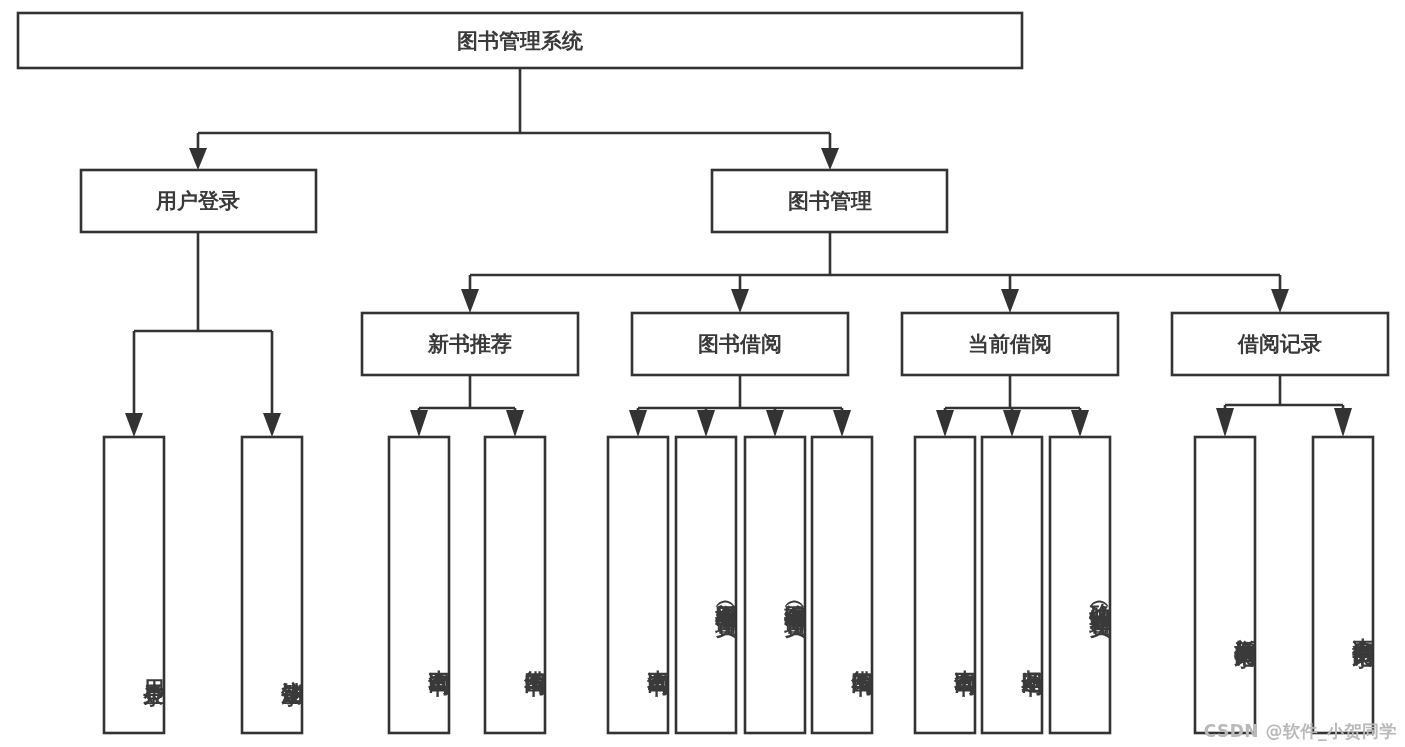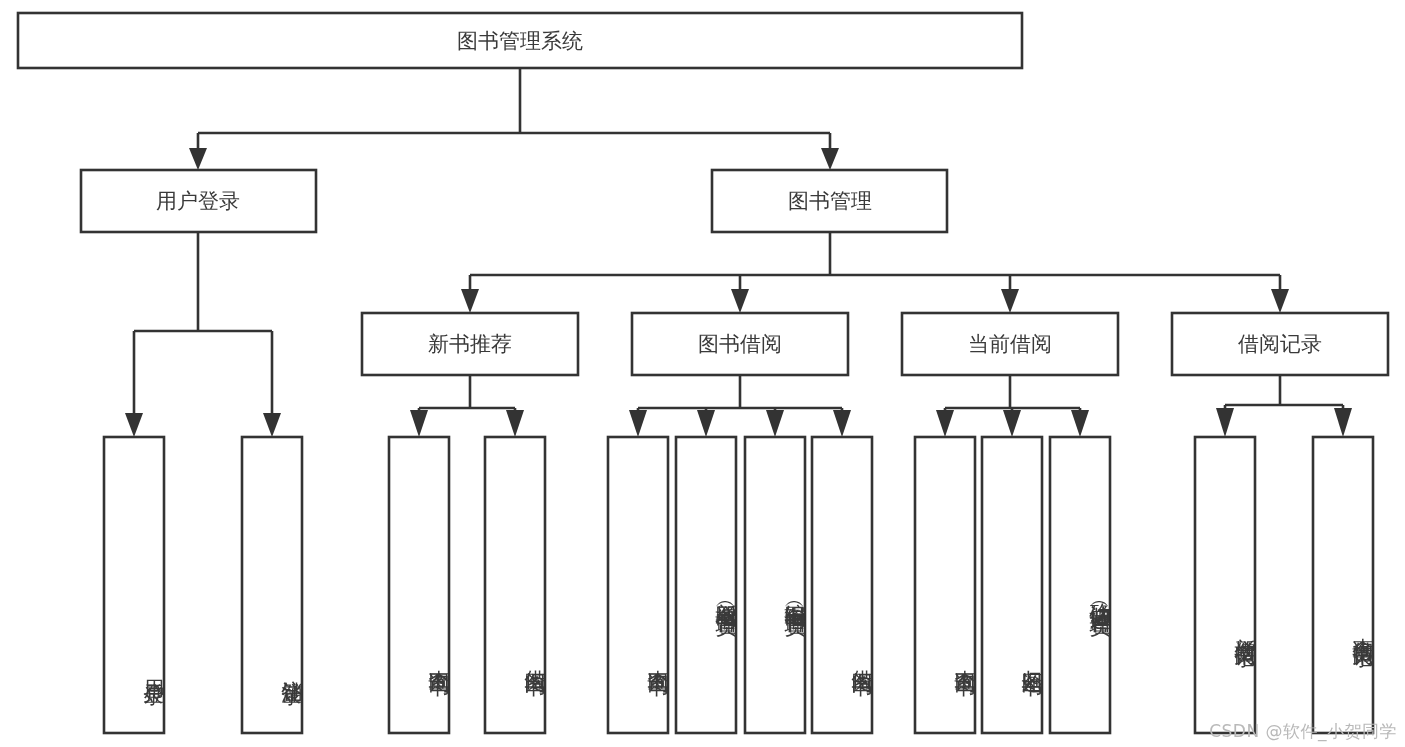--- a/index.html
+++ b/index.html
@@ -12,20 +12,21 @@
     width: 1405px;
     height: 747px;
     font-family: "DejaVu Sans", "Liberation Sans", sans-serif;
     overflow: hidden;
   }
   #diagram-root {
     position: relative;
     width: 1405px;
     height: 747px;
     background: #ffffff;
+    font-weight: bold;
   }
   svg.chart-svg {
     position: absolute;
     left: 0;
     top: 0;
     width: 1405px;
     height: 747px;
     display: block;
   }
   .node-box {

